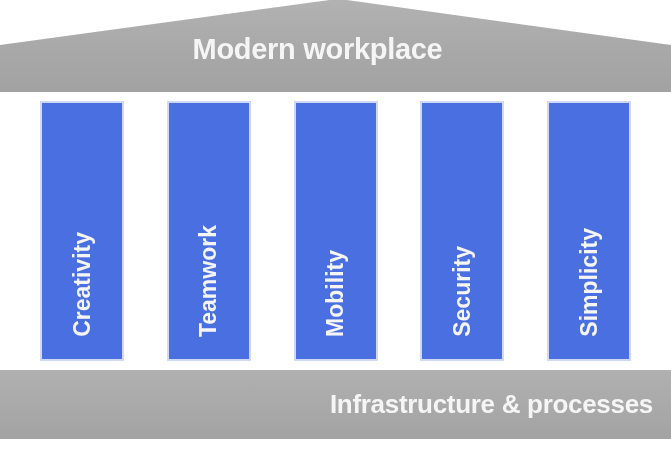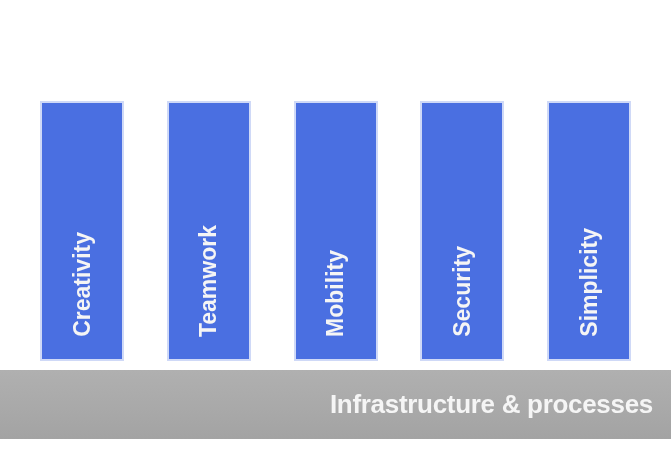--- a/index.html
+++ b/index.html
@@ -91,20 +91,23 @@
     color: #f5f5f5;
     letter-spacing: -0.3px;
     white-space: nowrap;
   }
 </style>
 </head>
 <body>
 
 <div class="stage">
 
+  <div class="roof">
+    <span class="roof-label shifted">Modern workplace</span>
+  </div>
 
   <div class="pillars">
     <div class="pillar">
       <span class="pillar-label">Creativity</span>
     </div>
     <div class="pillar">
       <span class="pillar-label">Teamwork</span>
     </div>
     <div class="pillar">
       <span class="pillar-label">Mobility</span>

